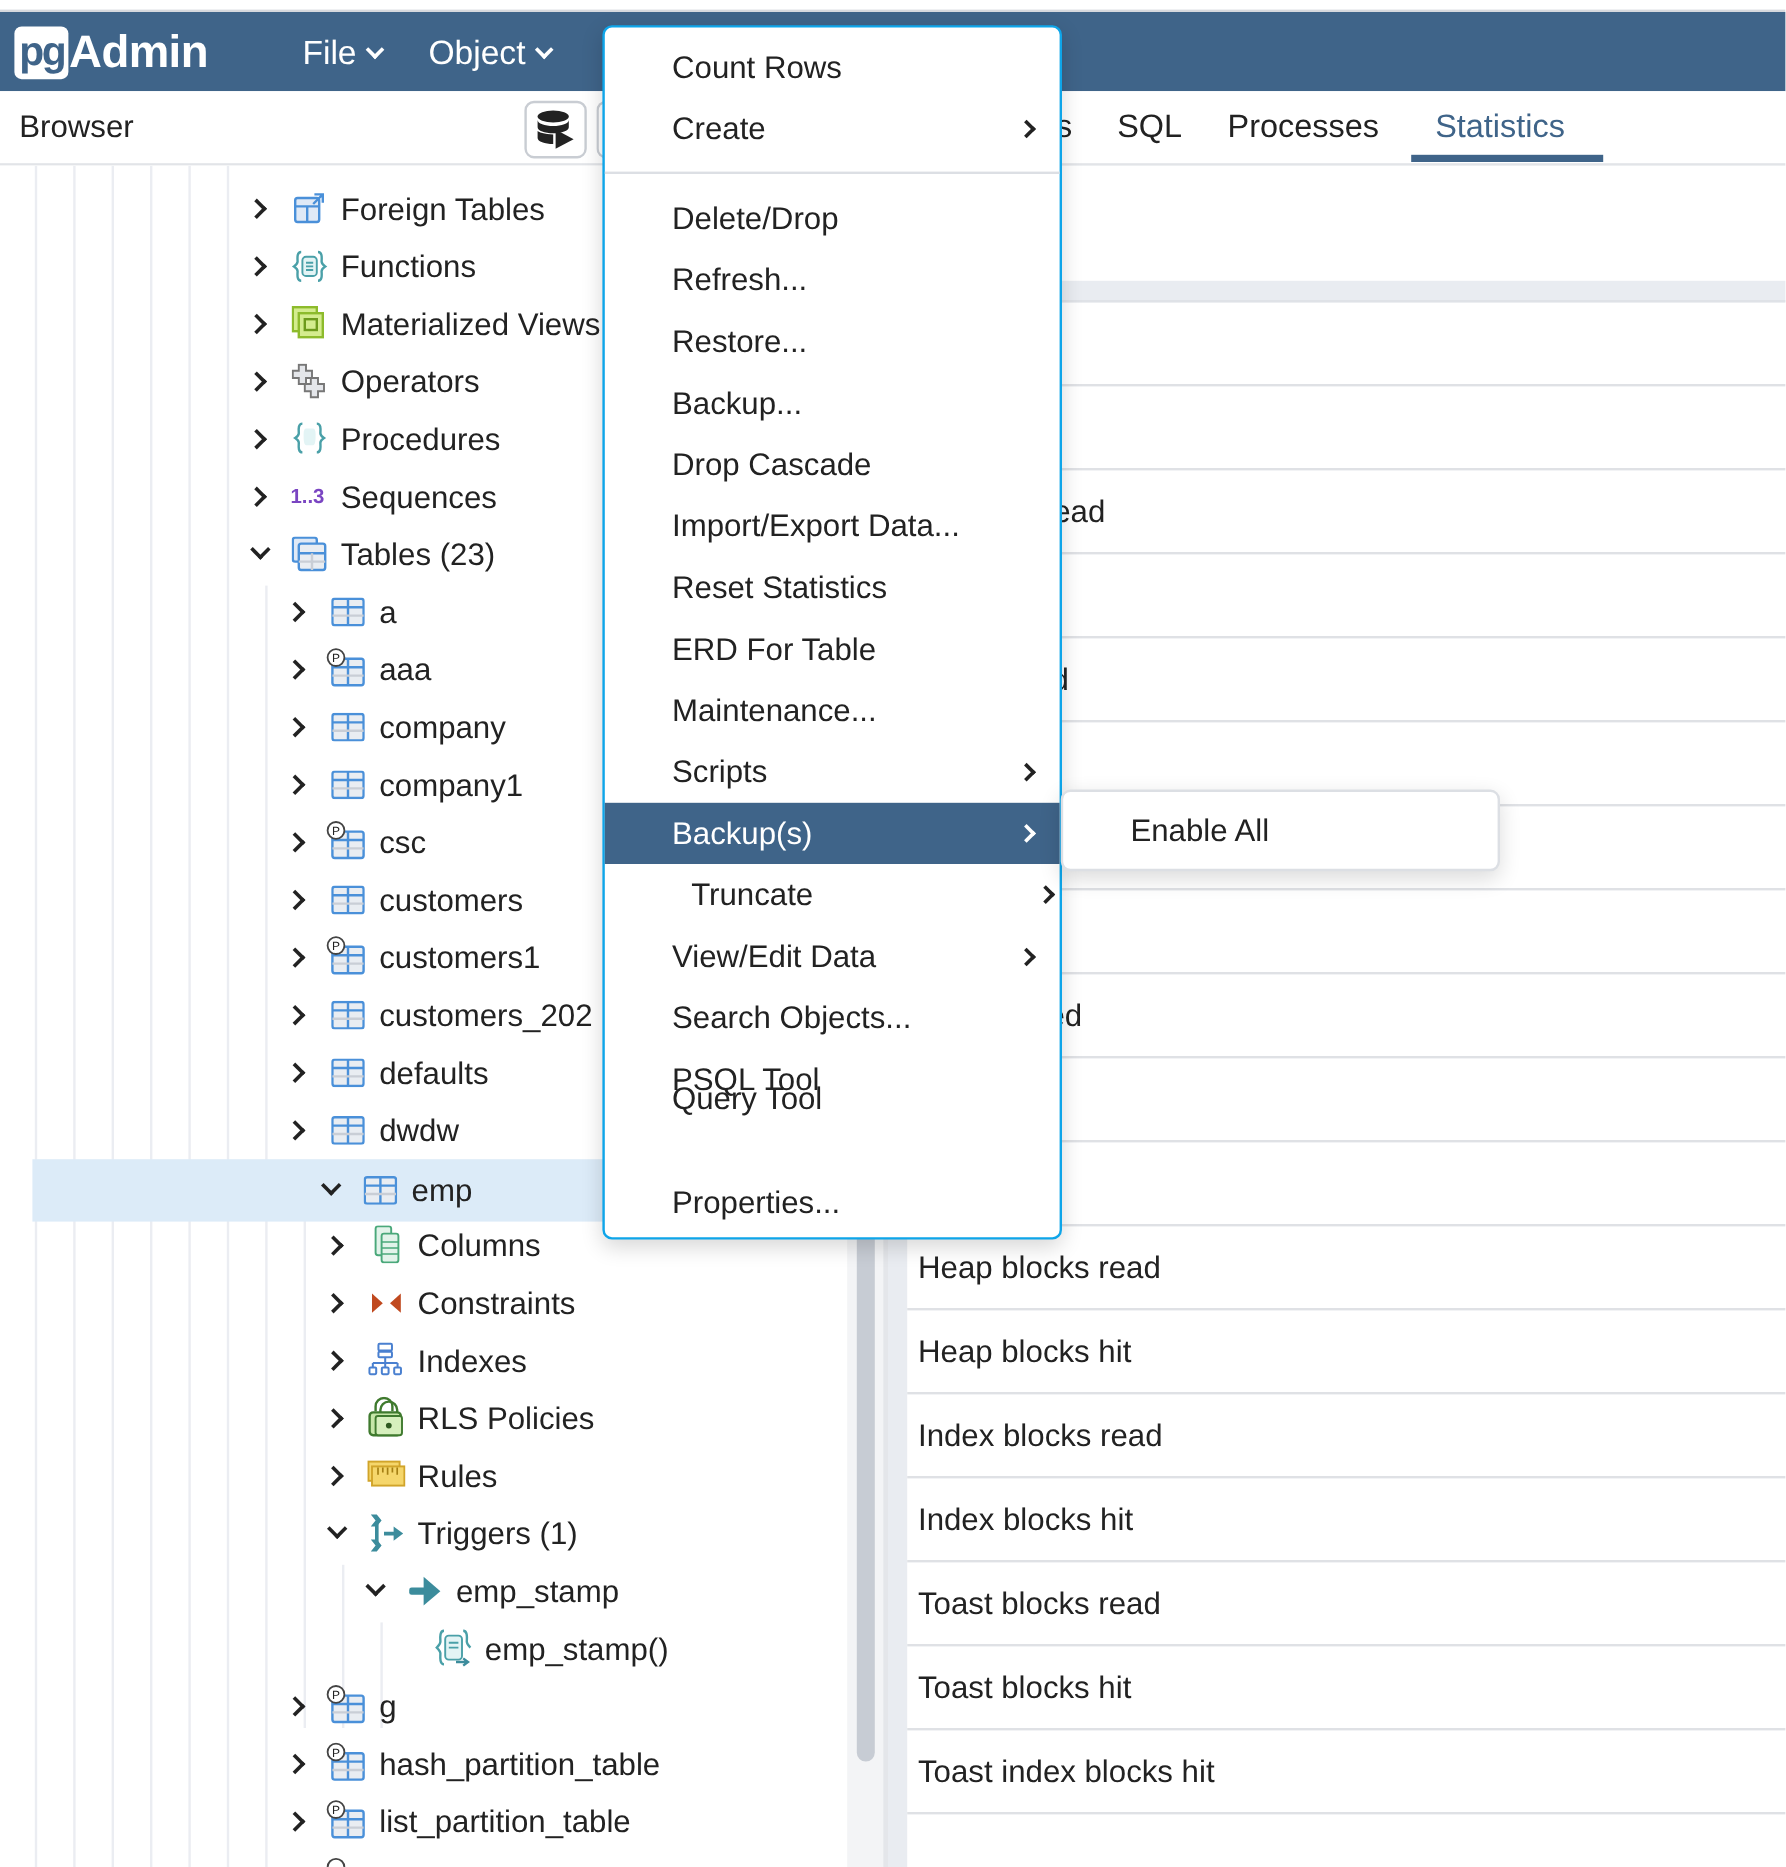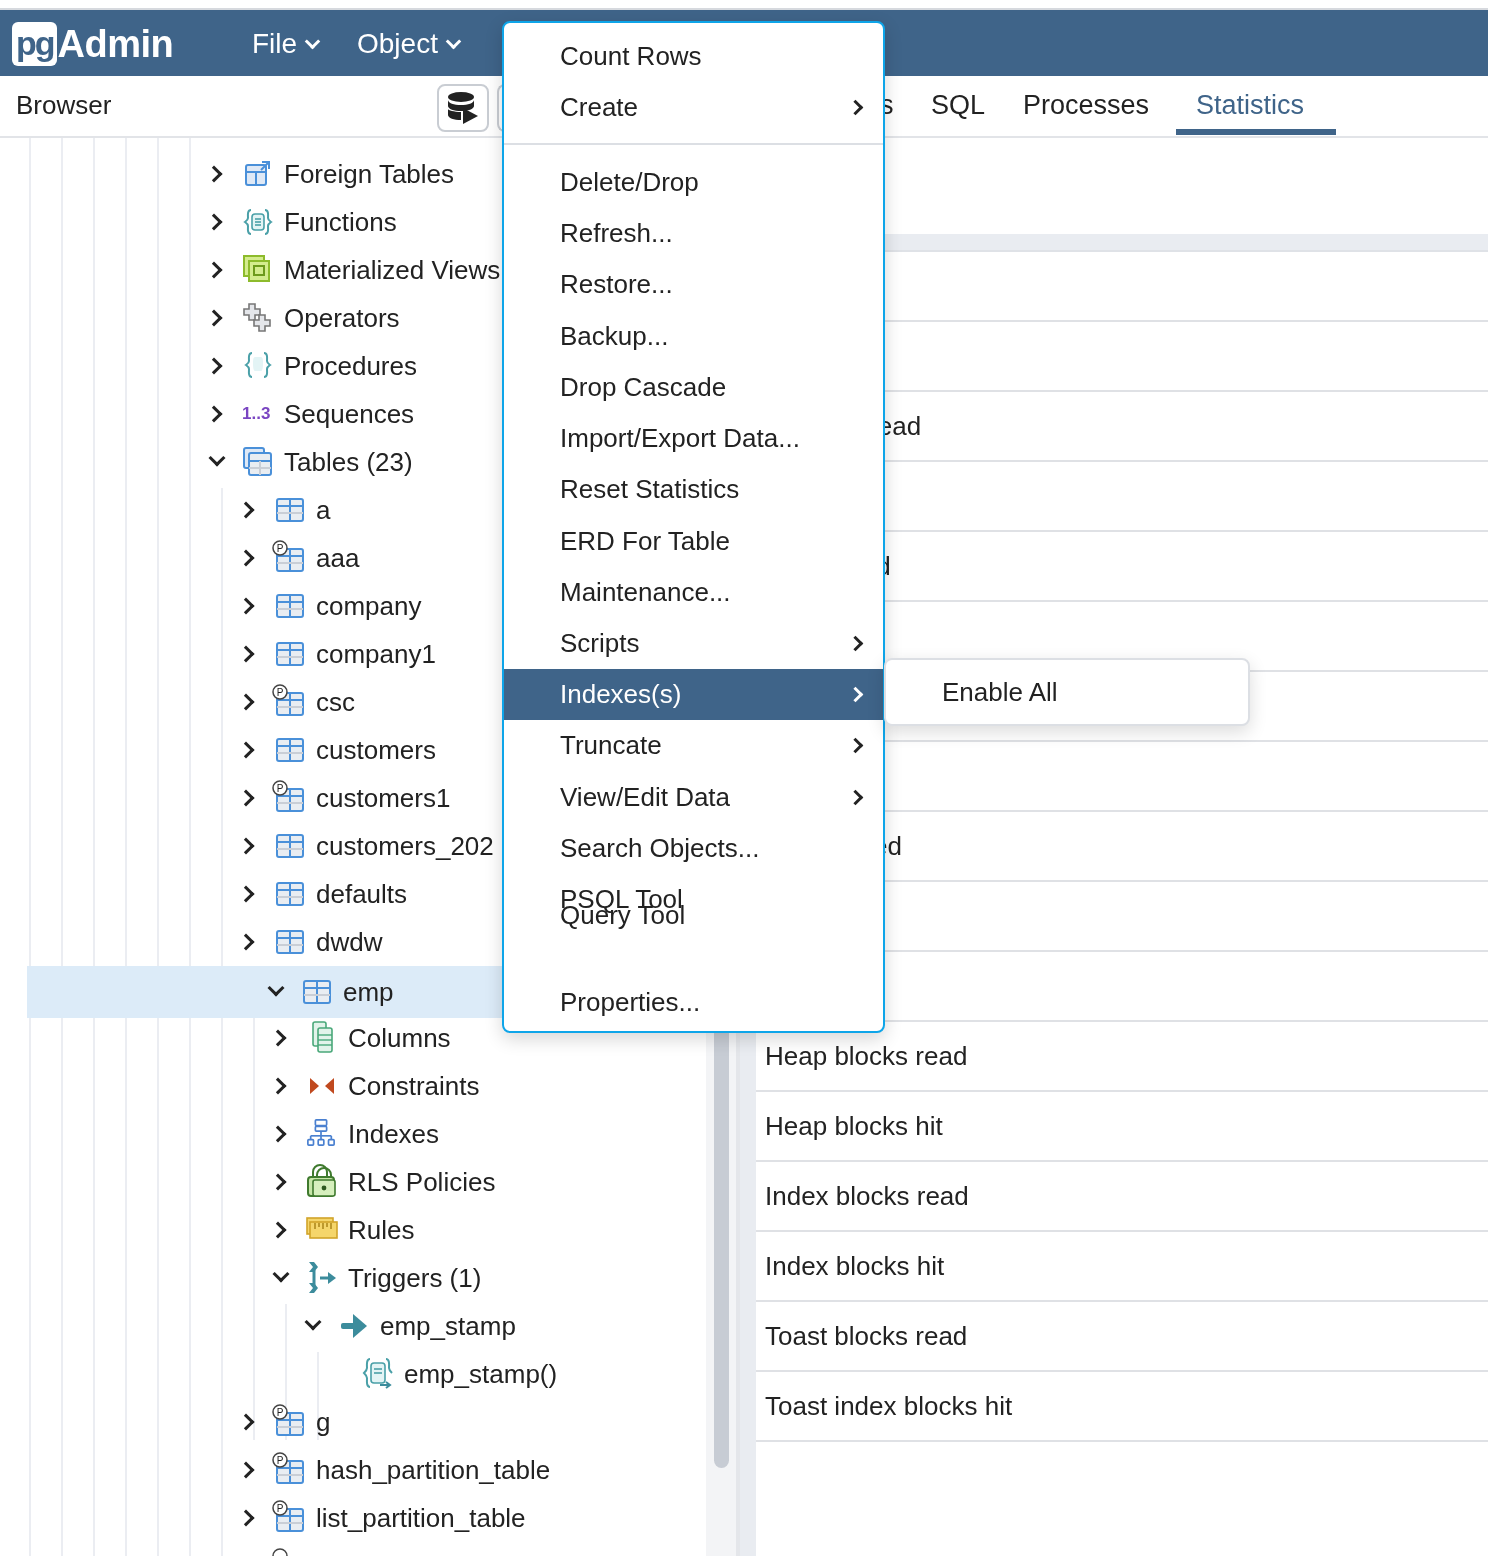--- a/index.html
+++ b/index.html
@@ -502,20 +502,21 @@
     <div class="stat-row"></div>
     <div class="stat-row">leted</div>
     <div class="stat-row">OT updated</div>
     <div class="stat-row">s</div>
     <div class="stat-row">es</div>
     <div class="stat-row">Heap blocks read</div>
     <div class="stat-row">Heap blocks hit</div>
     <div class="stat-row">Index blocks read</div>
     <div class="stat-row">Index blocks hit</div>
     <div class="stat-row">Toast blocks read</div>
+    <div class="stat-row">Toast blocks hit</div>
     <div class="stat-row">Toast index blocks hit</div>
   </div>
 </div>
 
 <div class="ctx-menu">
   <div class="ctx-item" style="top:8px;">
       <span>Count Rows</span>
     </div>
   <div class="ctx-item" style="top:59px;">
       <span>Create</span>
@@ -547,24 +548,24 @@
       <span>ERD For Table</span>
     </div>
   <div class="ctx-item" style="top:544px;">
       <span>Maintenance...</span>
     </div>
   <div class="ctx-item" style="top:595px;">
       <span>Scripts</span>
       <span class="sub-chev"></span>
     </div>
   <div class="ctx-item active" style="top:646px;">
-      <span>Indexes(s)</span>
+      <span>Backup(s)</span>
       <span class="sub-chev"></span>
     </div>
-  <div class="ctx-item" style="top:697px;">
+  <div class="ctx-item" style="top:697px;margin-left:16px;">
       <span>Truncate</span>
       <span class="sub-chev"></span>
     </div>
   <div class="ctx-item" style="top:749px;">
       <span>View/Edit Data</span>
       <span class="sub-chev"></span>
     </div>
   <div class="ctx-item" style="top:800px;">
       <span>Search Objects...</span>
     </div>

